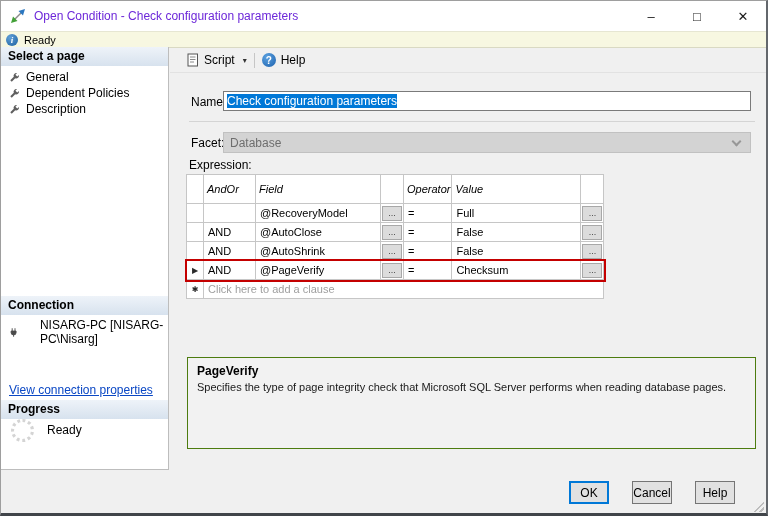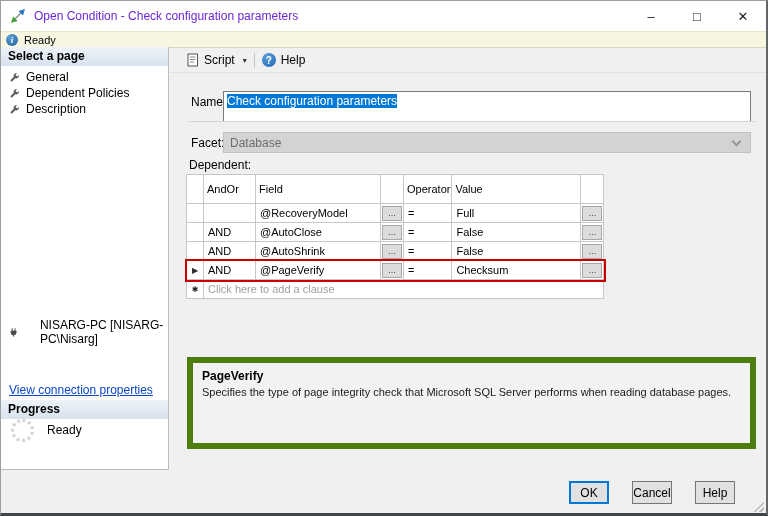--- a/index.html
+++ b/index.html
@@ -47,44 +47,44 @@
   .tool-sep { width:1px; height:15px; background:#c6c6c6; margin:0 7px; }
   .tool-help { display:flex; align-items:center; gap:5px; cursor:default; }
   .help-icon { width:14px; height:14px; border-radius:50%; background:radial-gradient(circle at 35% 30%, #5aa0e0, #1e62ad);
     color:#fff; font-weight:bold; font-size:10px; display:flex; align-items:center; justify-content:center; }
 
   
   .lbl { position:absolute; font-size:12px; }
   .lbl-name  { left:190px; top:94px; }
   .lbl-facet { left:190px; top:135px; }
   .lbl-expr  { left:188px; top:157px; }
-  .name-input { position:absolute; left:222px; top:90px; width:528px; height:31px; background:#fff;
+  .name-input { position:absolute; left:222px; top:90px; width:528px; height:20px; background:#fff;
     border:1px solid #7a7a7a; padding:2px 3px; font-size:12px; overflow:hidden; white-space:nowrap; cursor:text; }
   .name-input .sel { background:#0078d7; color:#fff; }
   .hsep { position:absolute; left:188px; top:120px; width:566px; height:1px; background:#d4d4d4; }
   .facet-dd { position:absolute; left:222px; top:131px; width:528px; height:21px; background:#d3d3d3;
     border:1px solid #c1c1c1; color:#6e6e6e; padding:3px 20px 0 6px; font-size:12px; }
   .facet-chevron { position:absolute; right:10px; top:5px; width:7px; height:7px;
     border-right:2px solid #979797; border-bottom:2px solid #979797; transform:rotate(45deg); }
 
   
   .grid { position:absolute; left:185px; top:173px; border-collapse:collapse; table-layout:fixed; background:#fff; font-size:11px; }
   .grid th, .grid td { border:1px solid #c6c6c6; height:19px; padding:0 1px 0 4px; text-align:left;
     font-weight:normal; overflow:hidden; white-space:nowrap; }
-  .grid thead th { height:29px; background:#fff; padding-left:3px; }
+  .grid thead th { height:29px; background:#fff; padding-left:3px;font-style:italic; }
   .c-marker { text-align:center !important; padding:0 !important; font-size:8px; color:#2a2a2a; }
   .c-btn { padding:1px !important; }
   .ell { display:block; width:100%; height:15px; background:#dcdcdc; border:1px solid #a8a8a8; font-size:9px;
     color:#404040; line-height:5px; font-family:inherit; cursor:default; }
   tr.selected { outline:2px solid #c40000; }
   .new-cell { color:#9f9f9f; }
 
   
   .desc-box { position:absolute; left:186px; top:356px; width:569px; height:92px; background:#f2f2f2;
-    border:6px solid #4d7c0f; padding:6px 9px; }
+    border:1px solid #4d7c0f; padding:6px 9px; }
   .desc-title { font-weight:bold; font-size:12px; }
   .desc-text { font-size:11px; margin-top:3px; color:#1a1a1a; }
 
   
   .btn { position:absolute; top:480px; width:40px; height:23px; background:#e1e1e1; border:1px solid #757575;
     font-size:12px; font-family:inherit; color:#000; cursor:default; }
   .btn-ok { left:568px; border:2px solid #0078d7; }
   .btn-cancel { left:631px;text-align:center; }
   .btn-help { left:694px; }
   .grip { position:absolute; right:2px; bottom:1px; width:11px; height:11px;
@@ -133,20 +133,21 @@
         <span>Dependent Policies</span>
       </div>
       <div class="page-item">
         <svg width="11" height="11" viewBox="0 0 12 12">
             <path d="M10.8 3.2a3 3 0 0 1-4 3.6L3 10.6 1.4 9l3.8-3.8a3 3 0 0 1 3.6-4L7 3l2 2z" fill="#5f5f5f"></path>
           </svg>
         <span>Description</span>
       </div>
     </div>
 
+    <div class="section-header sh-connection">Connection</div>
     <div class="conn-item">
       <svg width="14" height="13" viewBox="0 0 14 13">
         <g stroke="#4a4a4a" stroke-width="1.3" fill="none">
           <path d="M4.5 0.5v4 M8.5 0.5v4"></path>
           <path d="M3 4.5h7v2.2a3.5 3.2 0 0 1-7 0z" fill="#4a4a4a"></path>
           <path d="M6.5 10v2.5"></path>
         </g>
       </svg>
       <span>NISARG-PC [NISARG-PC\Nisarg]</span>
     </div>
@@ -179,21 +180,21 @@
   <div class="name-input"><span class="sel">Check configuration parameters</span></div>
 
   <div class="hsep"></div>
 
   <div class="lbl lbl-facet">Facet:</div>
   <div class="facet-dd">
     <span>Database</span>
     <span class="facet-chevron"></span>
   </div>
 
-  <div class="lbl lbl-expr">Dependent:</div>
+  <div class="lbl lbl-expr">Expression:</div>
 
   <table class="grid">
     <colgroup>
       <col style="width:17px">
         <col style="width:52px">
         <col style="width:125px">
         <col style="width:23px">
       <col style="width:48px">
         <col style="width:129px">
         <col style="width:23px">

